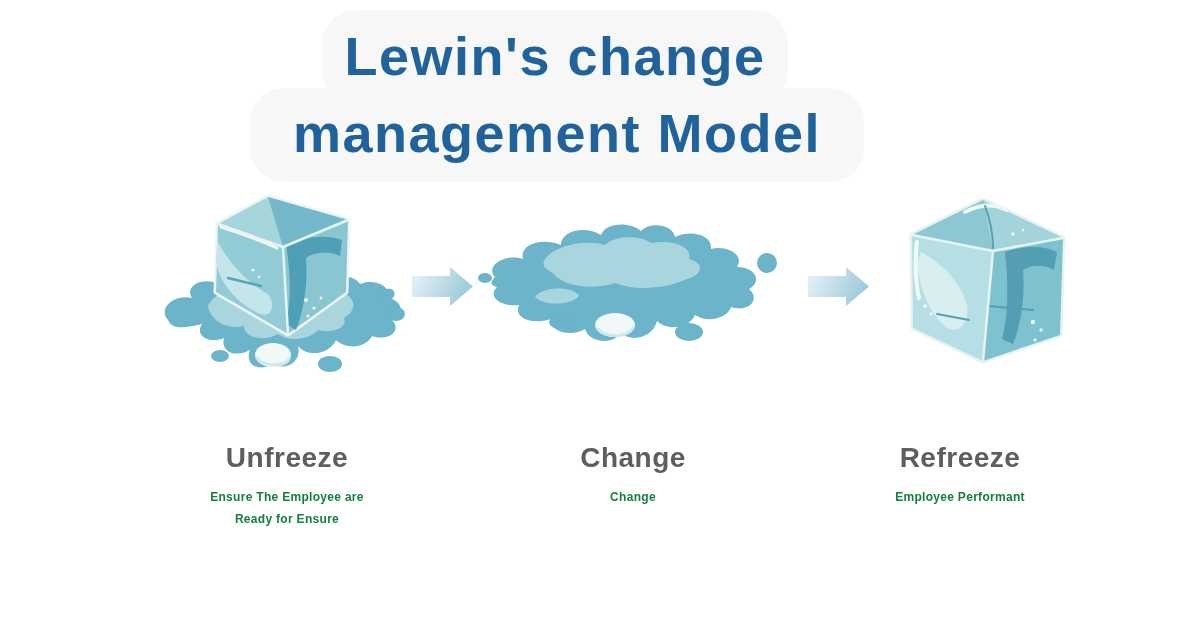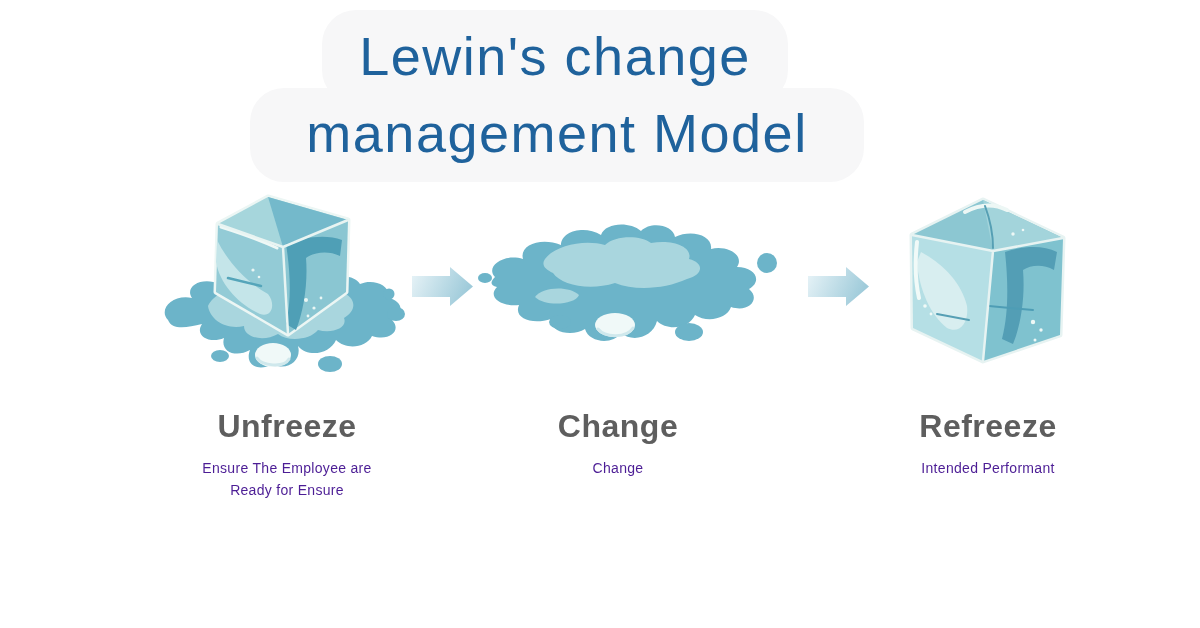--- a/index.html
+++ b/index.html
@@ -4,39 +4,39 @@
 <style>
   html,body{margin:0;padding:0;}
   body{width:1200px;height:628px;background:#ffffff;font-family:"Liberation Sans",sans-serif;}
   .canvas{position:relative;width:1200px;height:628px;background:#ffffff;overflow:hidden;}
 
   
   .title-bg{position:absolute;background:#f7f7f8;border-radius:34px;z-index:1;}
   .title-bg1{left:322px;top:10px;width:466px;height:94px;}
   .title-bg2{left:250px;top:88px;width:614px;height:94px;}
   .title-line{position:absolute;z-index:2;display:flex;align-items:center;justify-content:center;
-              color:#1f629c;font-size:54px;font-weight:400;letter-spacing:1.5px;line-height:1;}
+              color:#1f629c;font-size:54px;font-weight:700;letter-spacing:1.5px;line-height:1;}
   .title-line1{left:322px;top:10px;width:466px;height:92px;}
   .title-line2{left:250px;top:86px;width:614px;height:94px;text-align:center;}
 
   
   .illus{position:absolute;z-index:3;}
   .illus-unfreeze{left:158px;top:182px;}
   .arrow1{left:412px;top:266px;}
   .illus-change{left:465px;top:215px;}
   .arrow2{left:808px;top:266px;}
   .illus-refreeze{left:895px;top:190px;}
 
   
   .stage-column{position:absolute;top:408px;width:280px;text-align:center;z-index:4;}
   .stage-col1{left:147px;}
-  .stage-col2{left:478px;}
-  .stage-col3{left:848px;}
-  .stage-name{font-size:32px;font-weight:bold;color:#5e5e5e;letter-spacing:0.5px;margin-bottom:12px;}
-  .stage-desc{font-size:14px;color:#4c1d95;line-height:22px;letter-spacing:0.3px;}
+  .stage-col2{left:493px;}
+  .stage-col3{left:820px;}
+  .stage-name{font-size:28px;font-weight:bold;color:#5e5e5e;letter-spacing:0.5px;margin-bottom:12px;margin-top:34px;}
+  .stage-desc{font-size:12px;color:#15803d;line-height:22px;letter-spacing:0.3px;font-weight:bold;}
 </style>
 </head>
 <body>
 
 <div class="canvas">
 
   <div class="title-bg title-bg1"></div>
   <div class="title-bg title-bg2"></div>
 
   <div class="title-line title-line1">Lewin's change</div>
@@ -166,17 +166,17 @@
   <div class="stage-column stage-col2">
     <div class="stage-name">Change</div>
     <div class="stage-desc">
       <div>Change</div>
     </div>
   </div>
 
   <div class="stage-column stage-col3">
     <div class="stage-name">Refreeze</div>
     <div class="stage-desc">
-      <div>Intended Performant</div>
+      <div>Employee Performant</div>
     </div>
   </div>
 
 </div>
 
 </body></html>

